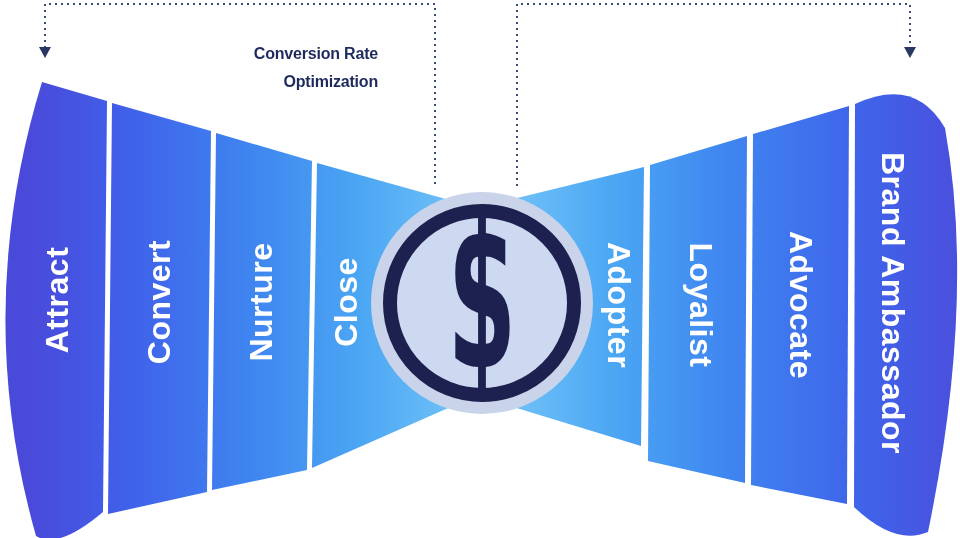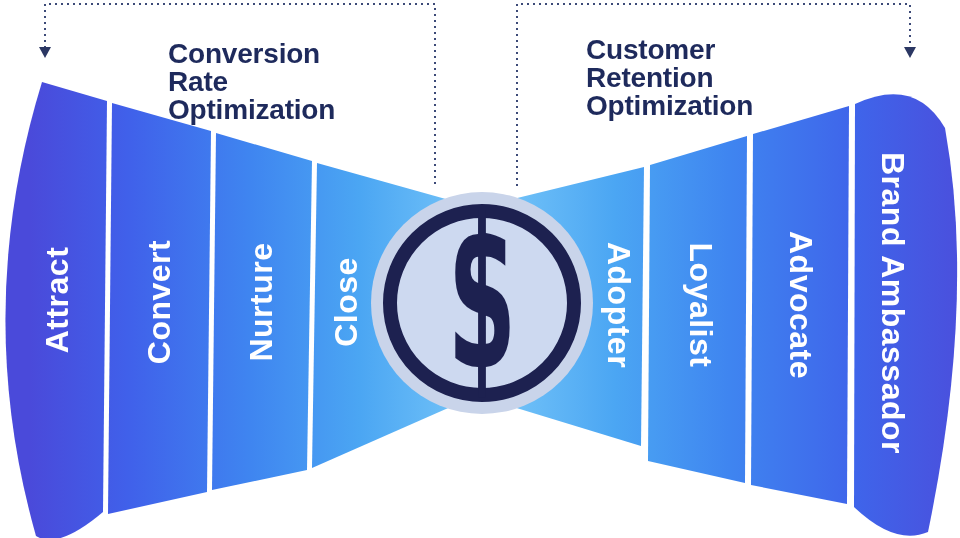--- a/index.html
+++ b/index.html
@@ -7,23 +7,23 @@
     position:relative;
     width:960px;height:538px;
     overflow:hidden;
     background:#ffffff;
     font-family:"Liberation Sans", sans-serif;
   }
   .funnel-svg{position:absolute;left:0;top:0;width:960px;height:538px;display:block;}
 
   .header{
     position:absolute;
-    text-align:left;
+    text-align:right;
     font-weight:700;
-    font-size:28px;
+    font-size:16px;
     line-height:28px;
     color:#1e2a5c;
     letter-spacing:-0.2px;
   }
   .header-left{left:168px;top:40px;width:210px;}
   .header-right{left:586px;top:36px;width:250px;}
 
   .stage-label{
     position:absolute;
     white-space:nowrap;
@@ -97,21 +97,20 @@
     <path d="M855,104 Q915,76 945,128 Q976,300 928,532 Q895,546 854,507 Z" fill="url(#gradRight)"></path>
 
     <path d="M45,48 L45,4 L435,4 L435,184" fill="none" stroke="#3c4a78" stroke-width="2" stroke-dasharray="2 4"></path>
     <polygon points="39,47 51,47 45,58" fill="#2b3763"></polygon>
 
     <path d="M517,186 L517,4 L910,4 L910,48" fill="none" stroke="#3c4a78" stroke-width="2" stroke-dasharray="2 4"></path>
     <polygon points="904,47 916,47 910,58" fill="#2b3763"></polygon>
   </svg>
 
   <div class="header header-left">Conversion Rate Optimization</div>
-  <div class="header header-right">Customer Retention Optimization</div>
 
   <div class="stage-label rot-left lbl-1">Attract</div>
   <div class="stage-label rot-left lbl-2">Convert</div>
   <div class="stage-label rot-left lbl-3">Nurture</div>
   <div class="stage-label rot-left lbl-4">Close</div>
   <div class="stage-label rot-right lbl-5">Adopter</div>
   <div class="stage-label rot-right lbl-6">Loyalist</div>
   <div class="stage-label rot-right lbl-7">Advocate</div>
   <div class="stage-label rot-right lbl-8">Brand Ambassador</div>
 

